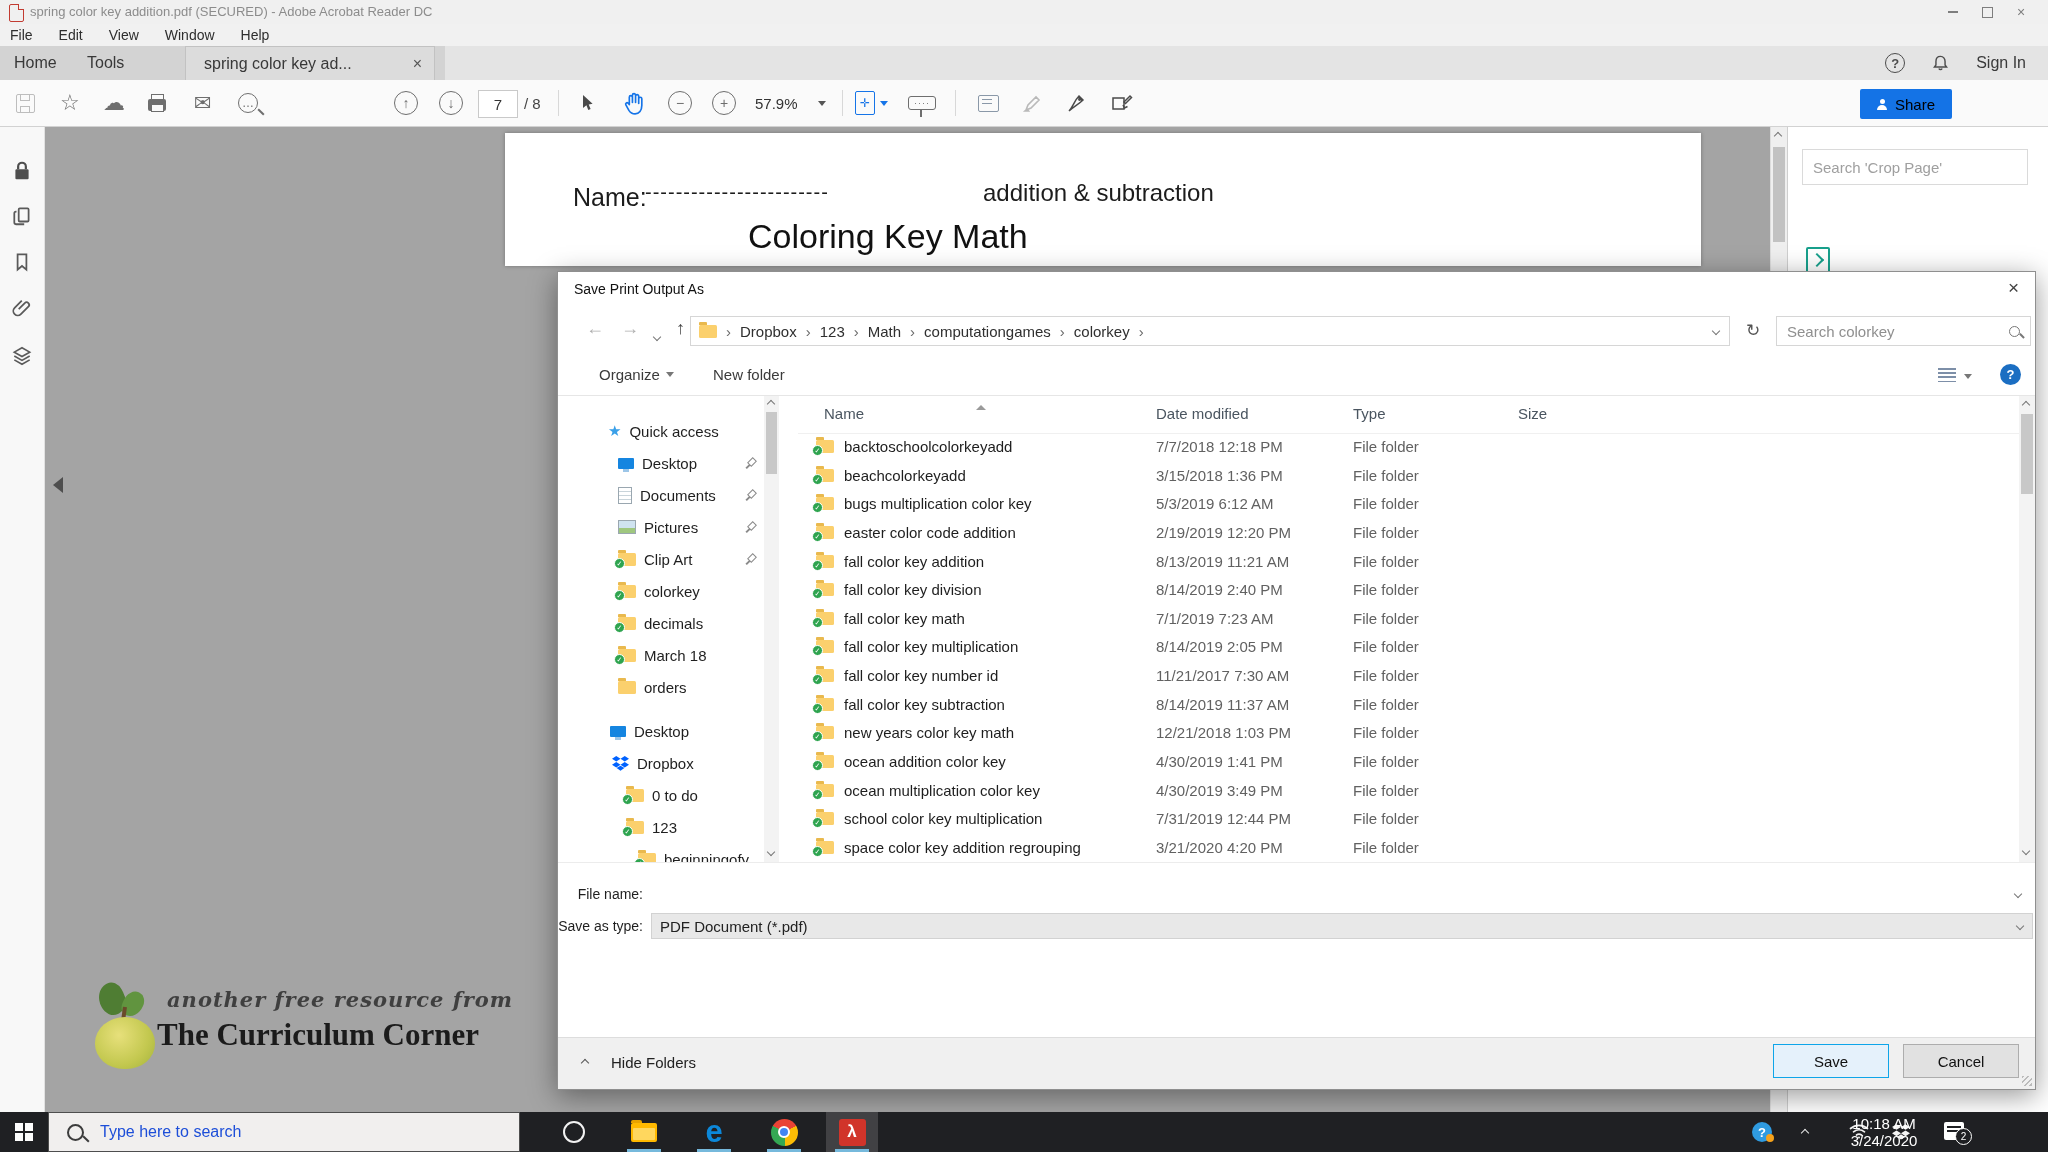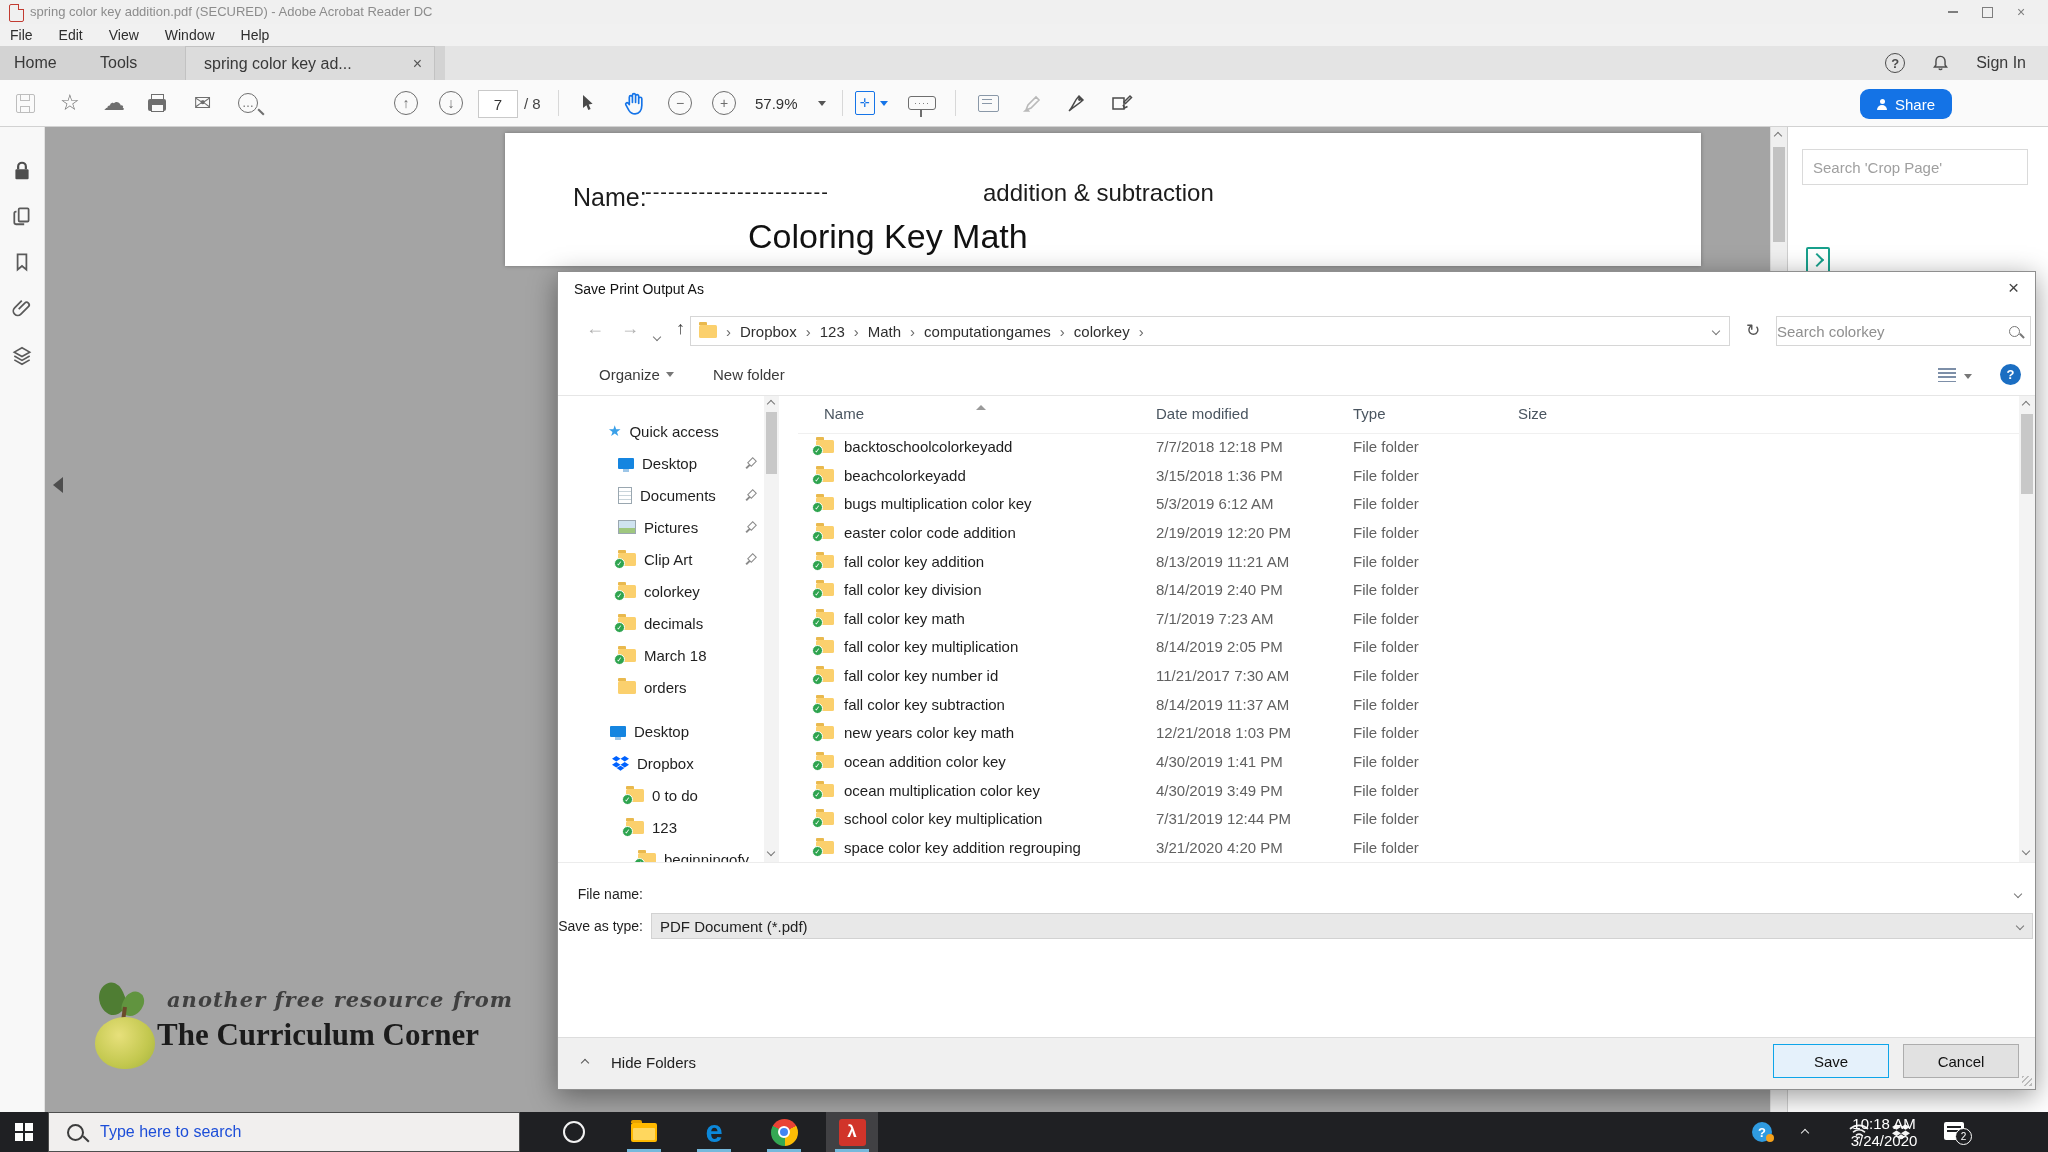--- a/index.html
+++ b/index.html
@@ -19,21 +19,21 @@
 
   
   .menubar{position:absolute;left:0;top:24px;width:100%;height:22px;background:#f1f1f1;display:flex;align-items:center;}
   .menubar span{font-size:14px;color:#2e2e2e;margin-left:26px;}
   .menubar span:first-child{margin-left:10px;text-align:center;}
 
   
   .tabbar{position:absolute;left:0;top:46px;width:100%;height:34px;background:#d3d3d3;}
   .tabbar .lighter{position:absolute;left:445px;top:0;right:0;height:34px;background:#e4e4e4;}
   .tab{position:absolute;top:0;height:34px;display:flex;align-items:center;font-size:16px;color:#383838;}
-  .tab-home{left:14px;} .tab-tools{left:100px;}
+  .tab-home{left:14px;} .tab-tools{left:87px;}
   .tab-doc{left:185px;width:250px;background:#dcdcdc;border:1px solid #c2c2c2;border-bottom:none;box-sizing:border-box;padding-left:18px;}
   .tab-doc .closex{position:absolute;right:12px;color:#555;font-size:16px;}
   .tab-right{position:absolute;right:0;top:0;height:34px;display:flex;align-items:center;gap:26px;padding-right:22px;}
   .qring{width:20px;height:20px;border:1.6px solid #4c4c4c;border-radius:50%;color:#4c4c4c;font-size:13px;font-weight:bold;display:flex;align-items:center;justify-content:center;box-sizing:border-box;}
   .signin{font-size:16px;color:#3a3a3a;}
 
   
   .toolbar{position:absolute;left:0;top:80px;width:100%;height:47px;background:#fafafa;border-bottom:1px solid #d2d2d2;box-sizing:border-box;}
   .tbi{position:absolute;top:0;height:46px;display:flex;align-items:center;justify-content:center;color:#6e6e6e;}
   .circle{width:24px;height:24px;border:1.6px solid #6e6e6e;border-radius:50%;display:flex;align-items:center;justify-content:center;font-size:14px;color:#6e6e6e;box-sizing:border-box;}
@@ -48,21 +48,21 @@
   .prn{width:18px;height:12px;background:#6e6e6e;border-radius:2px;position:relative;margin-top:4px;}
   .prn::before{content:"";position:absolute;left:3px;top:-5px;width:11px;height:4px;border:1.6px solid #6e6e6e;background:#fafafa;}
   .prn::after{content:"";position:absolute;left:3px;top:5px;width:11px;height:6px;background:#fafafa;border:1px solid #6e6e6e;}
   .magdots{width:20px;height:20px;border:1.7px solid #6e6e6e;border-radius:50%;position:relative;display:flex;align-items:center;justify-content:center;font-size:12px;color:#6e6e6e;box-sizing:border-box;}
   .magdots::after{content:"";position:absolute;right:-5px;bottom:-4px;width:2px;height:8px;background:#6e6e6e;transform:rotate(-45deg);}
   .fitpage{width:18px;height:22px;border:1.7px solid #1574e8;border-radius:2px;color:#1574e8;font-size:12px;display:flex;align-items:center;justify-content:center;}
   .scrolltool{width:26px;height:12px;border:1.7px solid #6e6e6e;border-radius:3px;position:relative;display:flex;align-items:center;justify-content:center;font-size:9px;letter-spacing:1px;color:#6e6e6e;}
   .scrolltool::after{content:"";position:absolute;left:11px;bottom:-8px;width:1.7px;height:7px;background:#6e6e6e;}
   .combub{width:19px;height:15px;border:1.7px solid #8a98a8;border-radius:2px;position:relative;}
   .combub::before{content:"";position:absolute;left:3px;top:3px;width:10px;height:1.6px;background:#8a98a8;box-shadow:0 4px 0 #8a98a8;}
-  .sharebtn{position:absolute;left:1860px;top:9px;width:92px;height:30px;background:#1473e6;border-radius:9px;color:#ffffff;font-size:15px;display:flex;align-items:center;justify-content:center;gap:7px;}
+  .sharebtn{position:absolute;left:1860px;top:9px;width:92px;height:30px;background:#1473e6;border-radius:2px;color:#000000;font-size:15px;display:flex;align-items:center;justify-content:center;gap:7px;}
   .person{width:11px;height:11px;position:relative;}
   .person::before{content:"";position:absolute;left:3px;top:0;width:5px;height:5px;border-radius:50%;background:#fff;}
   .person::after{content:"";position:absolute;left:0.5px;bottom:0;width:10px;height:5px;border-radius:5px 5px 0 0;background:#fff;}
 
   
   .content{position:absolute;left:0;top:127px;width:100%;height:985px;}
   .rail{position:absolute;left:0;top:0;width:45px;height:100%;background:#f8f8f8;border-right:1px solid #e2e2e2;box-sizing:border-box;}
   .rail .ric{position:absolute;left:11px;width:22px;height:22px;}
   .canvas{position:absolute;left:45px;top:0;width:1742px;height:100%;background:#a4a4a4;overflow:hidden;}
   .page{position:absolute;left:460px;top:6px;width:1196px;height:133px;background:#fff;box-shadow:0 0 4px rgba(0,0,0,.3);}
@@ -100,21 +100,21 @@
   .dlg-nav{position:absolute;left:0;top:34px;width:100%;height:50px;}
   .navbtn{position:absolute;top:12px;font-size:18px;color:#b0b0b0;}
   .addrbox{position:absolute;left:132px;top:10px;width:1040px;height:30px;border:1px solid #d6d6d6;box-sizing:border-box;display:flex;align-items:center;gap:9px;padding-left:8px;color:#3b3b3b;}
   .addrbox .sep{color:#6b6b6b;font-size:15px;}
   .addrbox .crumb{font-size:15px;color:#2f2f2f;}
   .addrbox .endchev{position:absolute;right:10px;top:11px;}
   .fold{width:18px;height:13px;background:#fbd06d;border-radius:1.5px;position:relative;display:inline-block;flex:none;}
   .fold::before{content:"";position:absolute;top:-3px;left:0;width:8px;height:3px;background:#e9b94e;border-radius:1px 1px 0 0;}
   .fold.sync::after{content:"✓";position:absolute;left:-4px;bottom:-3px;width:9px;height:9px;background:#2ea44f;border:1px solid #fff;border-radius:50%;color:#fff;font-size:7px;line-height:9px;text-align:center;font-weight:bold;}
   .refresh{position:absolute;left:1188px;top:14px;font-size:17px;color:#555;}
-  .dlg-search{position:absolute;left:1218px;top:10px;width:255px;height:30px;border:1px solid #d6d6d6;box-sizing:border-box;display:flex;align-items:center;font-size:15px;color:#8f8f8f;}
+  .dlg-search{position:absolute;left:1218px;top:10px;width:255px;height:30px;border:1px solid #d6d6d6;box-sizing:border-box;display:flex;align-items:center;padding-left:10px;font-size:15px;color:#8f8f8f;}
   .magsm{position:absolute;right:10px;width:9px;height:9px;border:1.7px solid #777;border-radius:50%;}
   .magsm::after{content:"";position:absolute;right:-4px;bottom:-3px;width:1.7px;height:6px;background:#777;transform:rotate(-45deg);}
   .dlg-tools{position:absolute;left:0;top:84px;width:100%;height:40px;border-bottom:1px solid #e6e6e6;box-sizing:border-box;}
   .dlg-tools .org{position:absolute;left:41px;top:10px;color:#3b3b3b;display:flex;align-items:center;gap:6px;}
   .dlg-tools .nf{position:absolute;left:155px;top:10px;color:#3b3b3b;}
   .viewic{position:absolute;left:1380px;top:12px;width:18px;height:14px;background:repeating-linear-gradient(#7d8fa8 0 2px,transparent 2px 4.2px);}
   .viewdd{position:absolute;left:1406px;top:18px;}
   .helpc{position:absolute;left:1442px;top:8px;width:21px;height:21px;border-radius:50%;background:#1b6ec2;color:#fff;font-size:13px;font-weight:bold;display:flex;align-items:center;justify-content:center;}
   .dlg-body{position:absolute;left:0;top:124px;width:100%;height:467px;border-bottom:1px solid #ececec;box-sizing:border-box;}
   .dlg-tree{position:absolute;left:0;top:0;width:206px;height:100%;overflow:hidden;}

